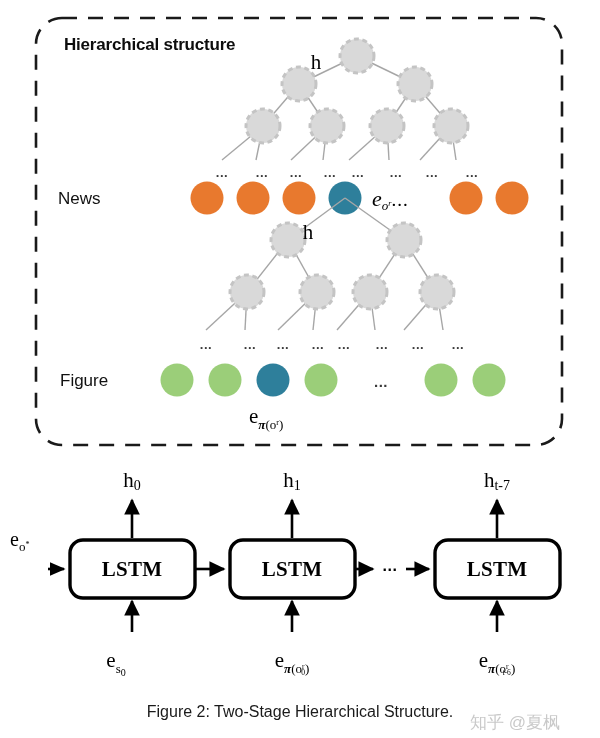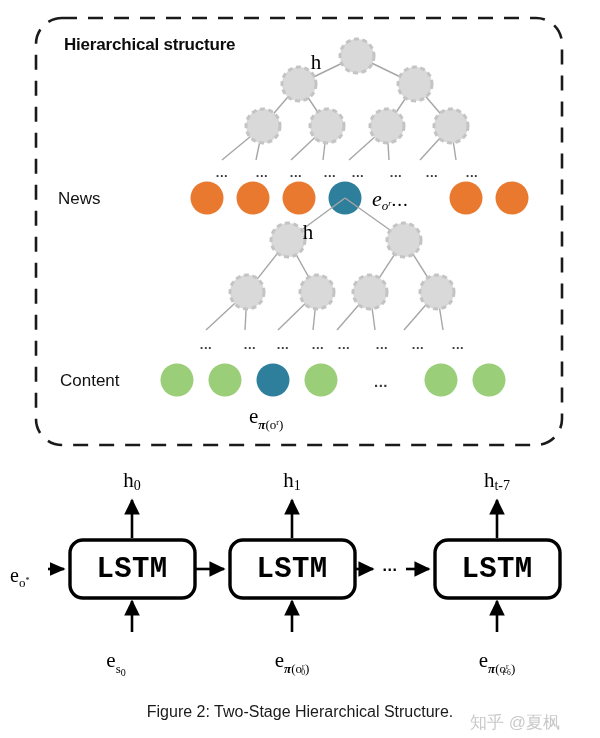--- a/index.html
+++ b/index.html
@@ -38,23 +38,23 @@
   }
   .h-label { font-size: 21px; }
   .dots-row {
     font-family: "Liberation Sans", sans-serif;
     font-weight: 700;
     font-size: 13px;
     color: #3a3a3a;
     letter-spacing: 0.5px;
   }
   .lstm-text {
-    font-family: Liberation Mono, monospace;
+    font-family: Liberation Serif, serif;
     font-weight: 700;
-    font-size: 29px;
+    font-size: 21px;
     color: #000;
     letter-spacing: 0.3px;
   }
   .caption {
     font-family: Liberation Sans, sans-serif;
     font-size: 16px;
     color: #1a1a1a;
   }
   .watermark {
     font-family: "Liberation Sans", sans-serif;
@@ -210,29 +210,29 @@
 
   <div class="abs dots-row" style="left:206px; top:344px; transform:translate(-50%,-50%);">...</div>
   <div class="abs dots-row" style="left:250px; top:344px; transform:translate(-50%,-50%);">...</div>
   <div class="abs dots-row" style="left:283px; top:344px; transform:translate(-50%,-50%);">...</div>
   <div class="abs dots-row" style="left:318px; top:344px; transform:translate(-50%,-50%);">...</div>
   <div class="abs dots-row" style="left:344px; top:344px; transform:translate(-50%,-50%);">...</div>
   <div class="abs dots-row" style="left:382px; top:344px; transform:translate(-50%,-50%);">...</div>
   <div class="abs dots-row" style="left:418px; top:344px; transform:translate(-50%,-50%);">...</div>
   <div class="abs dots-row" style="left:458px; top:344px; transform:translate(-50%,-50%);">...</div>
 
-  <div class="abs row-label" style="left:60px; top:381px; transform:translateY(-50%);">Content</div>
+  <div class="abs row-label" style="left:60px; top:381px; transform:translateY(-50%);">Figure</div>
 
   <div class="abs dots-row" style="left:381px; top:381px; transform:translate(-50%,-50%); font-size:15px;">...</div>
 
   <div class="abs" style="left:249px; top:404px;">
     <span class="mathnorm" style="font-size:21px;">e</span><span class="sub-wrap" style="vertical-align:-0.45em;"><span class="pi">π</span><span>(o</span><sup>r</sup><span>)</span></span>
   </div>
 
-  <div class="abs" style="left:10px; top:564px;">
+  <div class="abs" style="left:10px; top:528px;">
     <span class="mathnorm" style="font-size:20px;">e</span><span class="sub-wrap" style="vertical-align:-0.42em;"><span>o</span><sup>*</sup></span>
   </div>
 
   <div class="abs" style="left:132px; top:481px; transform:translate(-50%,-50%);">
     <span class="mathnorm" style="font-size:21px;">h</span><sub style="font-family:'Liberation Serif',serif; font-size:14px;">0</sub>
   </div>
 
   <div class="abs" style="left:292px; top:481px; transform:translate(-50%,-50%);text-align:center;">
     <span class="mathnorm" style="font-size:21px;">h</span><sub style="font-family:'Liberation Serif',serif; font-size:14px;">1</sub>
   </div>

